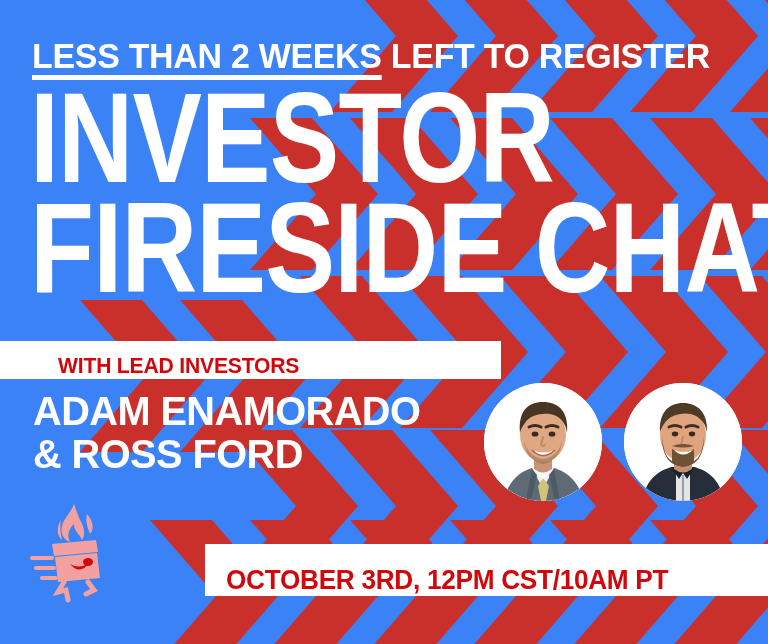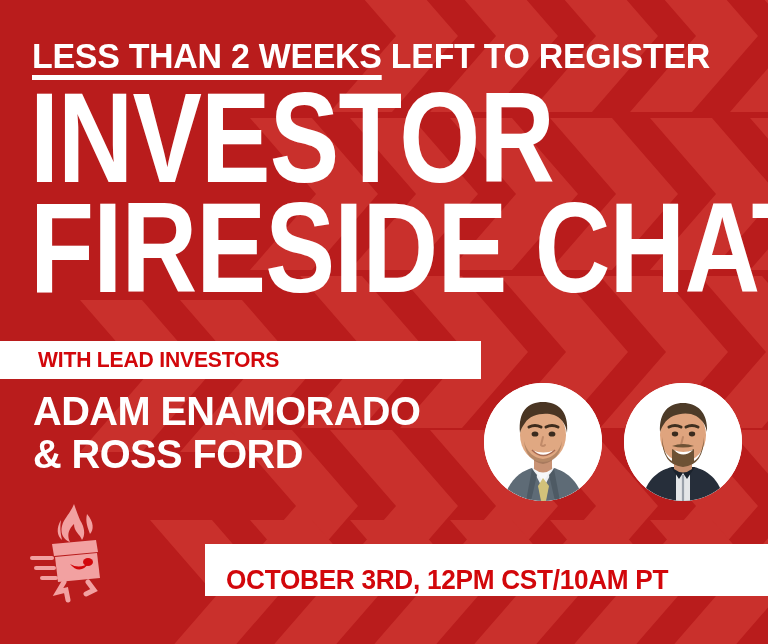--- a/index.html
+++ b/index.html
@@ -6,21 +6,21 @@
     margin: 0;
     padding: 0;
     background: #ffffff;
   }
 
   #poster {
     position: relative;
     width: 768px;
     height: 644px;
     overflow: hidden;
-    background: #b91c1c;
+    background: #3b82f6;
     font-family: "Liberation Sans", sans-serif;
     -webkit-font-smoothing: antialiased;
   }
 
   
   #chevron-layer {
     position: absolute;
     inset: 0;
     overflow: hidden;
     z-index: 0;
@@ -73,21 +73,22 @@
   }
 
   
   #investors-banner {
     top: 341px;
     left: 0;
     width: 481px;
     height: 38px;
     background: #ffffff;
     display: flex;
-    align-items: center;
+    align-items: flex-end;
+    padding-left: 20px;
   }
   #investors-banner-label {
     color: #D2070B;
     font-size: 22px;
     font-weight: 700;
     letter-spacing: -0.2px;
     margin-left: 38px;
     white-space: nowrap;
     transform: scaleX(0.96);
     transform-origin: left center;

